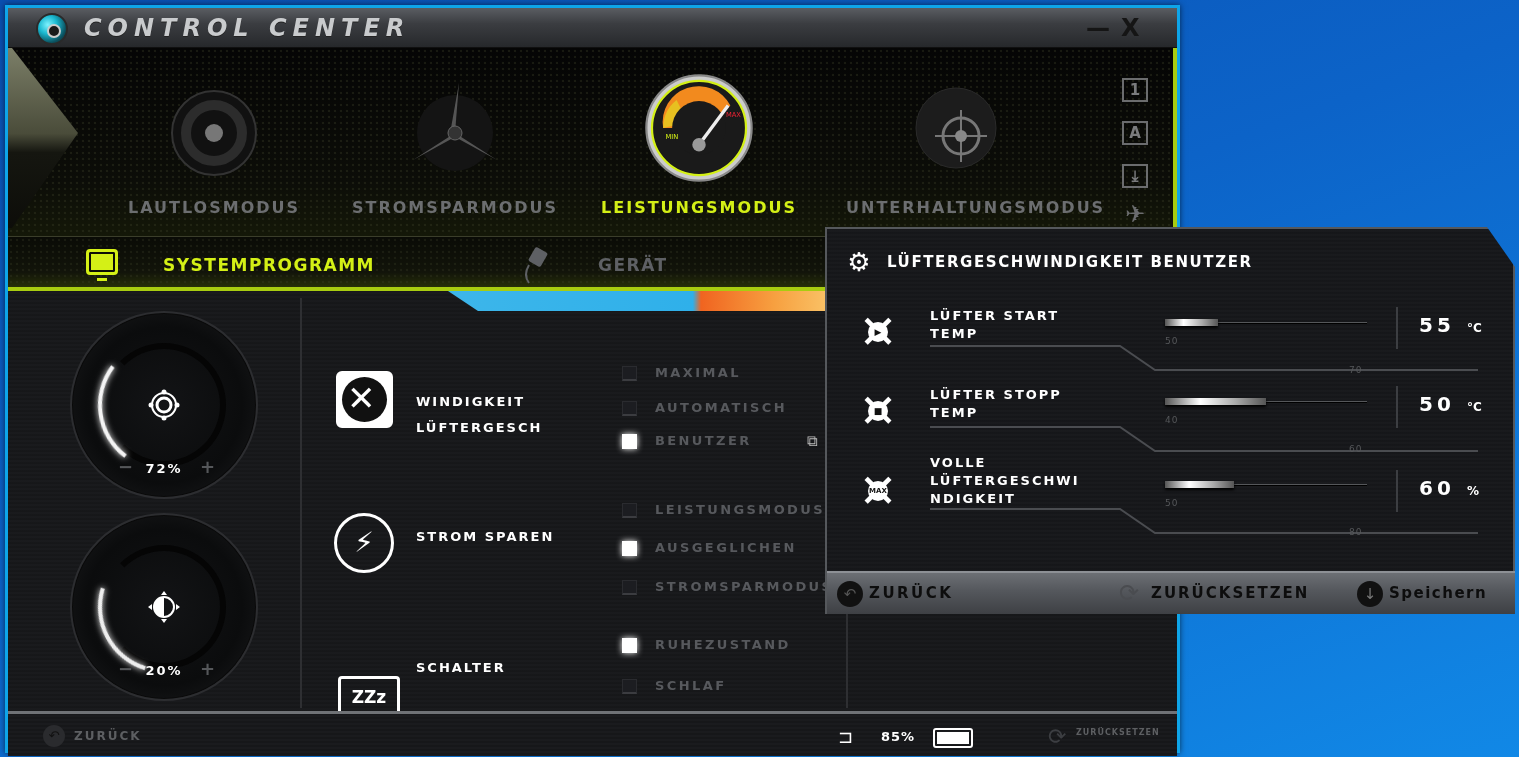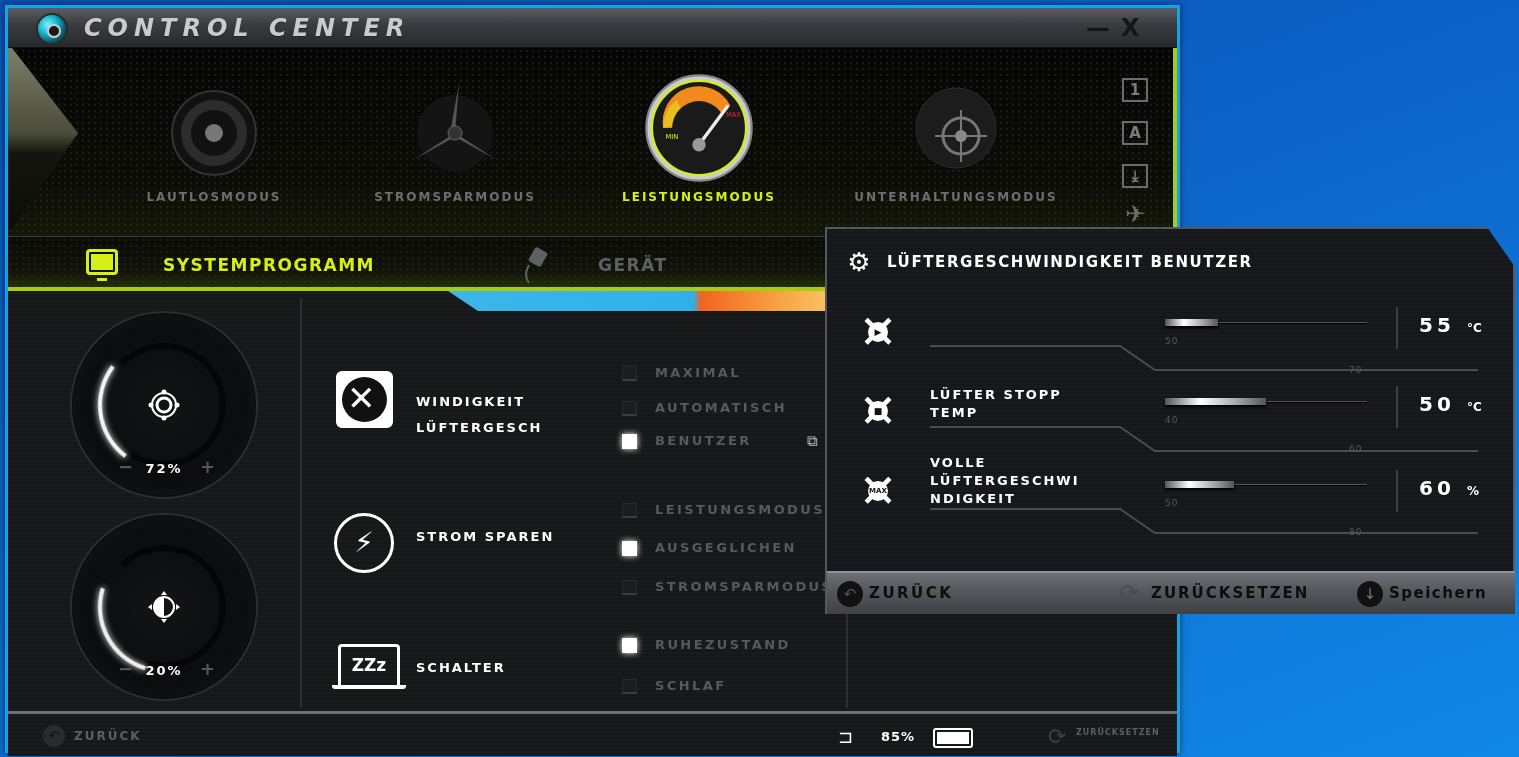--- a/index.html
+++ b/index.html
@@ -50,22 +50,22 @@
     border-right: 4px solid #a8cc10;
   }
   #mode-arrow {
     left: 0; top: 0; width: 70px; height: 190px;
     background: linear-gradient(180deg, #7c7f68 0%, #4a4c3a 45%, #151610 55%, #0c0c08 100%);
     clip-path: polygon(0 0, 4px 0, 70px 85px, 4px 180px, 0 180px);
   }
   .mode-item { top: 30px; width: 220px; height: 160px; text-align: center; cursor: pointer; }
   .mode-icon { position: absolute; left: 50%; top: 0; transform: translateX(-50%); width: 100px; height: 100px; }
   .mode-label {
-    position: absolute; left: 0; right: 0; top: 112px;
-    font-size: 12px; letter-spacing: 2px; text-transform: uppercase; color: #6c6e70;
+    position: absolute; left: 0; right: 0; top: 120px;
+    font-size: 16px; letter-spacing: 2px; text-transform: uppercase; color: #6c6e70;
     font-weight: bold;
   }
   .mode-item.active .mode-label { color: #d4f016; }
   #mode-silent { left: 96px; }
   #mode-powersave { left: 337px; }
   #mode-performance { left: 581px; }
   #mode-entertainment { left: 838px; }
 
   .side-icon {
     left: 1114px; width: 26px; height: 24px; border: 2px solid #6b6c6e;
@@ -148,21 +148,21 @@
   #fan-icon::before { content:""; position:absolute; left:3px; top:3px; width:45px; height:45px; border-radius:50%; background:#111; }
   #fan-icon::after { content:"✕"; position:absolute; left:8px; top:4px; color:#fff; font-size:34px; font-weight:bold; }
   #fan-label { left: 408px; top: 381px; width: 180px; }
 
   #power-icon {
     left: 326px; top: 505px; width: 60px; height: 60px; border: 3px solid #fff; border-radius: 50%;
     color: #fff; font-size: 28px; text-align: center; line-height: 54px;
   }
   #power-label { left: 408px; top: 516px; }
   #sleep-icon {
-    left: 330px; top: 636px; width: 62px; height: 44px; border: 3px solid #fff; border-radius: 4px 4px 0 0;
+    left: 330px; top: 668px; width: 62px; height: 44px; border: 3px solid #fff; border-radius: 4px 4px 0 0;
     color: #fff; font-size: 17px; font-weight: bold; text-align: center; line-height: 36px;
   }
   #sleep-icon::after { content:""; position:absolute; left:-9px; top:38px; width:74px; height:4px; background:#fff; border-radius:0 0 3px 3px; }
   #switch-label { left: 408px; top: 647px; }
 
   .option { left: 614px; height: 20px; cursor: pointer; }
   .checkbox {
     position: absolute; left: 0; top: 2px; width: 15px; height: 15px;
     background: #1c1d21; border: 1px solid #2a2b2f; border-bottom: 2px solid #3b3c40;
   }
@@ -418,20 +418,21 @@
     <span id="reset-main-label">ZURÜCKSETZEN</span>
   </div>
 </div>
 
 <div id="popup" class="abs">
   <div id="popup-gear" class="abs">⚙</div>
   <div id="popup-title" class="abs">Lüftergeschwindigkeit Benutzer</div>
 
   <div id="row-start" class="abs fan-row">
     <div class="row-icon">✕<span class="row-icon-badge">▶</span></div>
+    <div class="row-label">Lüfter Start Temp</div>
     <svg class="row-underline" style="top:45px" viewBox="0 0 548 30" preserveAspectRatio="none">
       <polyline points="0,2 190,2 225,26 548,26" fill="none" stroke="#4a4c50" stroke-width="2"></polyline>
     </svg>
     <div class="slider-track">
       <div class="slider-fill" style="width:26%"></div>
     </div>
     <span class="slider-min">50</span>
     <span class="slider-max">70</span>
     <div class="row-sep"></div>
     <span class="row-value">55</span>

